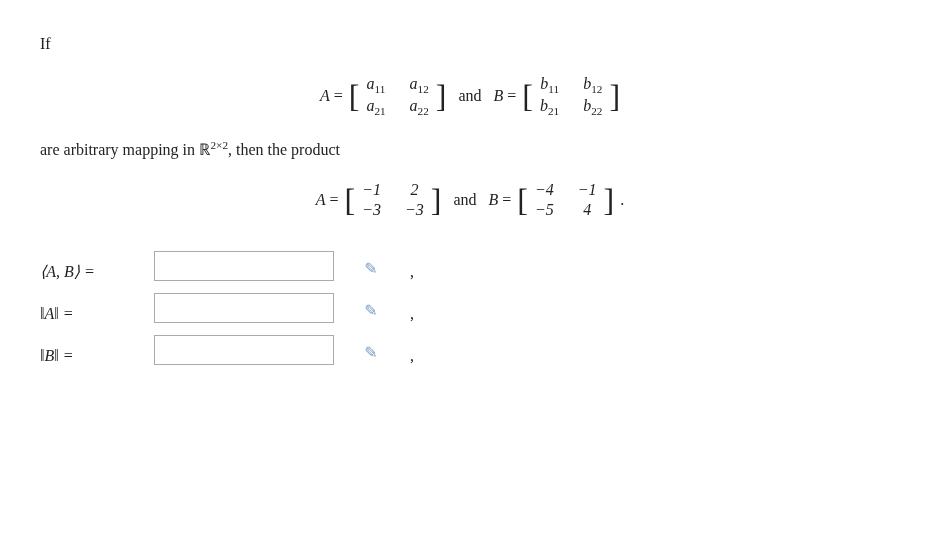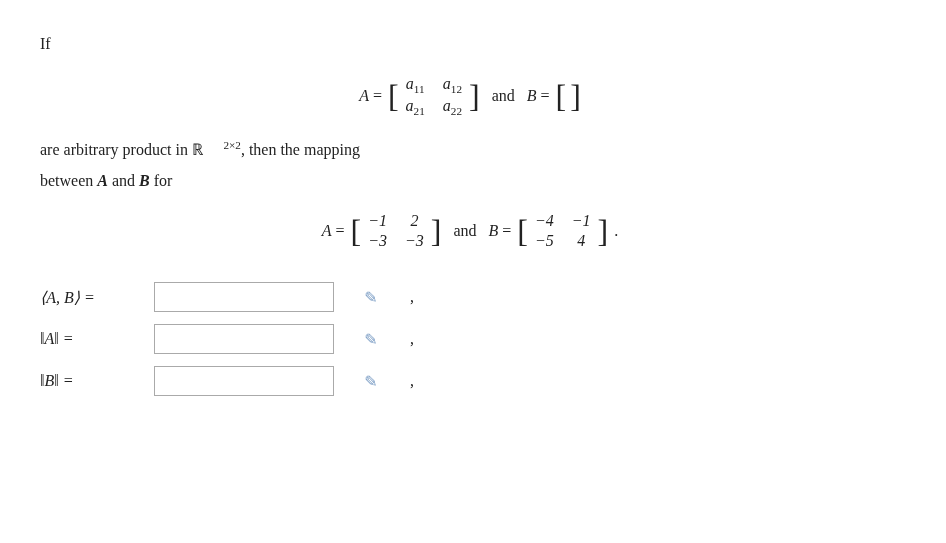--- a/index.html
+++ b/index.html
@@ -37,42 +37,42 @@
       font-size: 2em;
       line-height: 1;
       color: #222;
       font-weight: 300;
     }
     .bracket.left { margin-right: 1px; }
     .bracket.right { margin-left: 1px; }
     .matrix-cells {
       display: grid;
       grid-template-columns: auto auto;
-      gap: 2px 18px;
+      gap: 2px 24px;
       align-items: center;
       padding: 4px 4px;
     }
     .cell {
       text-align: center;
       font-style: italic;
       white-space: nowrap;
     }
     .cell sub {
       font-style: normal;
     }
-    sup { font-size: 0.7em; vertical-align: super; margin-left: 20px; }
+    sup { font-size: 0.7em; vertical-align: super; }
     sub { font-size: 0.7em; vertical-align: sub; }
 
     
     .input-section {
       margin-top: 28px;
     }
     .input-row {
       display: flex;
-      align-items: center;
+      align-items: flex-end;
       margin-bottom: 12px;
       gap: 24px;
     }
     .input-label {
       font-style: italic;
       font-size: 16px;
       min-width: 90px;
     }
     .input-box {
       width: 180px;
@@ -127,33 +127,36 @@
         </span>
         <span class="bracket right">]</span>
       </span>
 
       <span style="margin: 0 6px;">and</span>
 
       <span><i>B</i> =</span>
 
       <span class="matrix-wrap">
         <span class="bracket left">[</span>
+        <span class="matrix-cells">
+          <span class="cell"><i>b</i><sub>11</sub></span>
+          <span class="cell"><i>b</i><sub>12</sub></span>
+          <span class="cell"><i>b</i><sub>21</sub></span>
+          <span class="cell"><i>b</i><sub>22</sub></span>
+        </span>
         <span class="bracket right">]</span>
       </span>
     </span>
   </div>
 
   <p class="text-block">
-    <span>are arbitrary product in </span><span>ℝ<sup>2×2</sup></span><span>, then the mapping</span>
+    <span>are arbitrary mapping in </span><span>ℝ<sup>2×2</sup></span><span>, then the product</span>
   </p>
 
 
-  <p class="text-block">
-    <span>between <b><i>A</i></b> and <b><i>B</i></b> for</span>
-  </p>
 
   <div class="math-block">
     <span class="matrix-expr">
       <span><i>A</i> =</span>
       <span class="matrix-wrap">
         <span class="bracket left">[</span>
         <span class="matrix-cells">
           <span class="cell">−1</span>
           <span class="cell">2</span>
           <span class="cell">−3</span>

